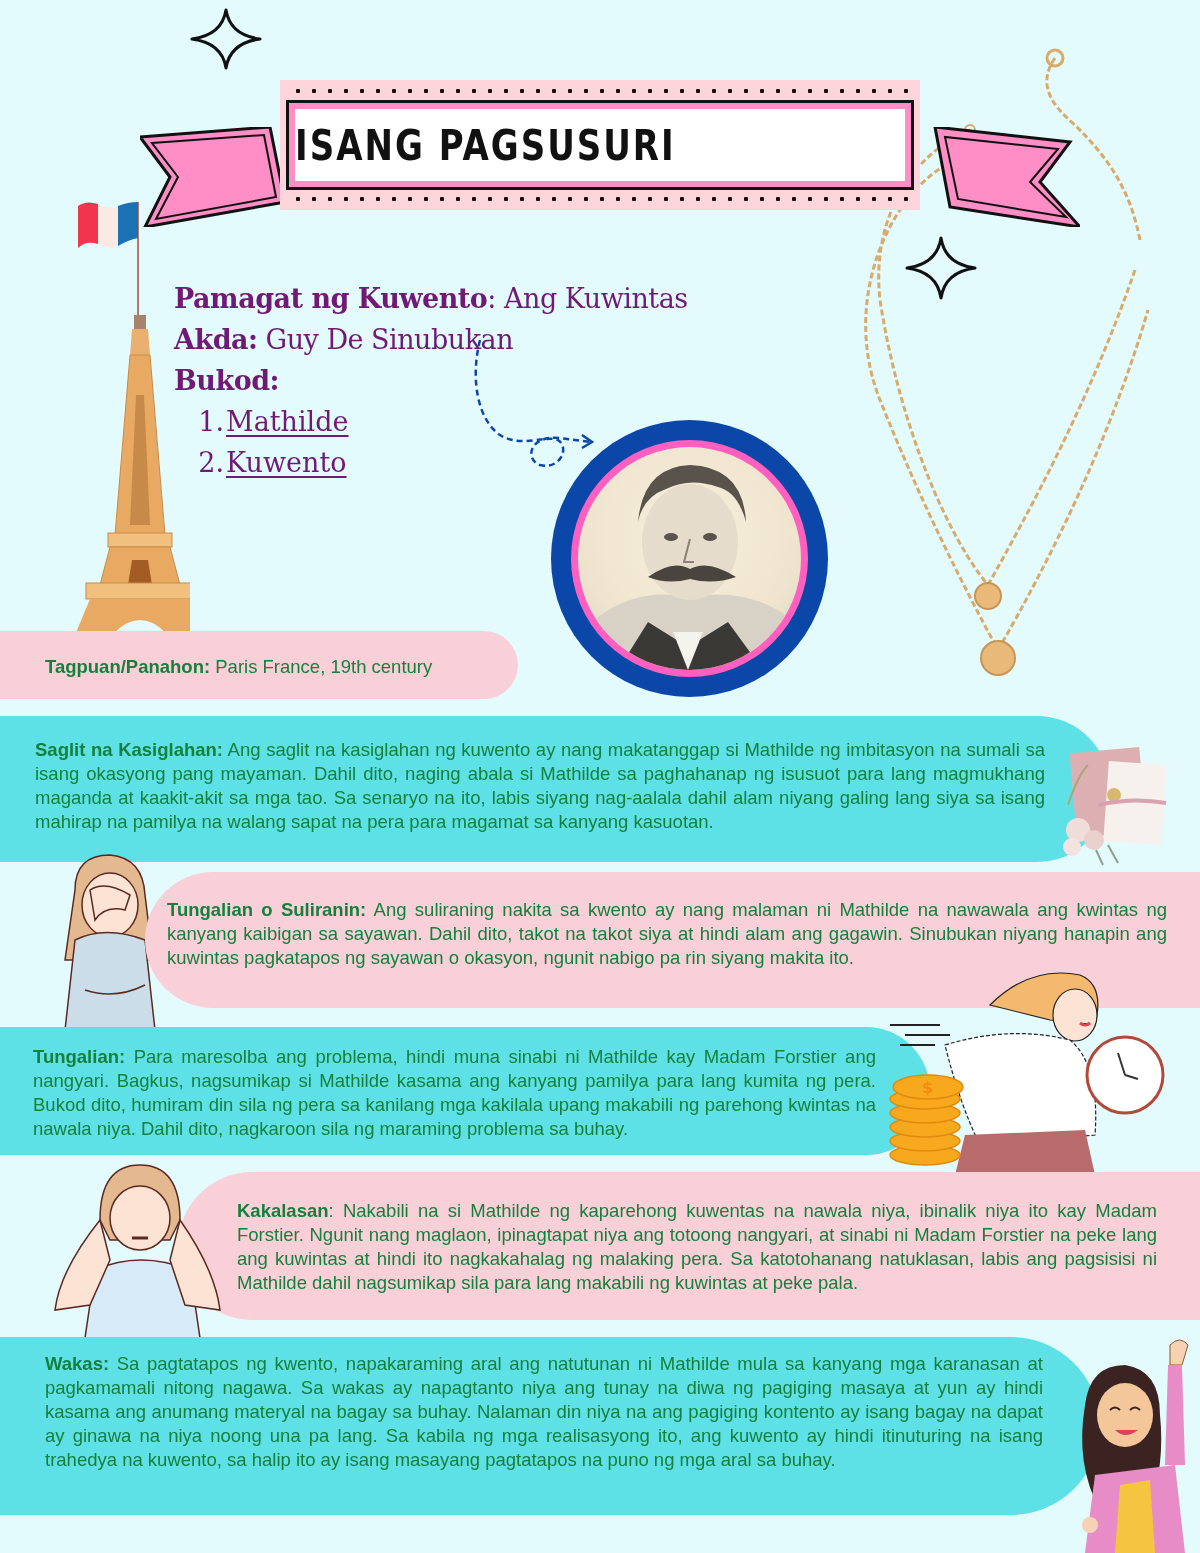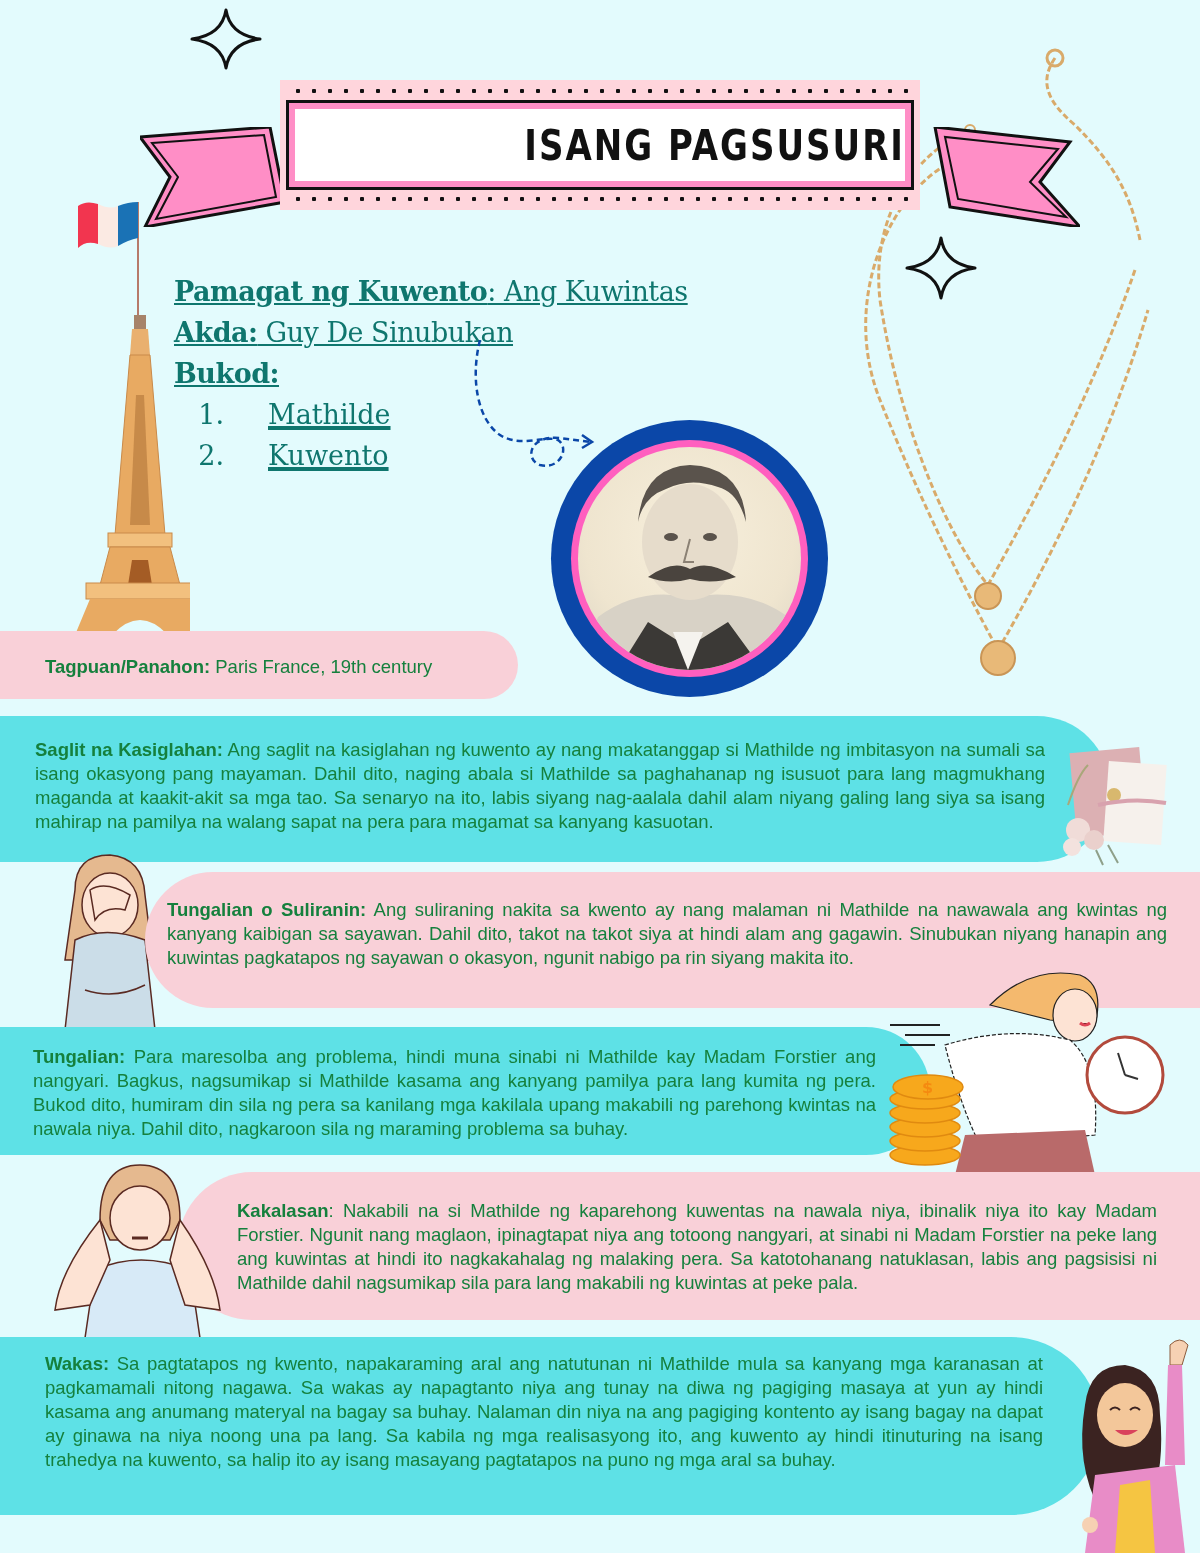--- a/index.html
+++ b/index.html
@@ -33,41 +33,41 @@
   .banner-dots-top { top: 8px; }
   .banner-dots-bottom { bottom: 8px; }
   .banner-inner {
     position: absolute; left: 6px; right: 6px; top: 20px; bottom: 20px;
     border: 3px solid #111;
     background: #ff8ec6;
     padding: 6px 6px;
   }
   .banner-white {
     width: 100%; height: 100%; background: #ffffff;
-    display: flex; align-items: center; justify-content: flex-end;
+    display: flex; align-items: center; justify-content: flex-start;
   }
   .banner-title {
     font-family: "DejaVu Sans", sans-serif;
     font-weight: 900; font-size: 34px; letter-spacing: 2px;
     color: #111;
     transform: scaleY(1.25);
   }
 
   
   .flag { position: absolute; left: 74px; top: 198px; }
   .tower { position: absolute; left: 40px; top: 255px; }
 
   
-  .info { position: absolute; left: 174px; top: 271px; color: #0f766e; text-decoration: underline; }
+  .info { position: absolute; left: 174px; top: 278px; color: #701a75; }
   .info-line { font-family: "DejaVu Serif", serif; font-size: 27px; line-height: 41px; white-space: nowrap; letter-spacing: -0.5px; }
   .info-label { font-weight: 900; }
   .char-list { list-style: none; padding-left: 22px; }
   .char-item { font-family: "DejaVu Serif", serif; font-size: 27px; line-height: 41px; white-space: nowrap; }
   .char-num { display: inline-block; width: 28px; text-align: right; margin-right: 2px; }
-  .char-name { text-decoration: underline; text-underline-offset: 4px; text-decoration-thickness: 2px; cursor: pointer; margin-left: 42px; }
+  .char-name { text-decoration: underline; text-underline-offset: 4px; text-decoration-thickness: 2px; cursor: pointer; }
 
   
   .dash-arrow { position: absolute; left: 440px; top: 340px; }
 
   
   .portrait {
     position: absolute; left: 551px; top: 420px; width: 277px; height: 277px;
     border-radius: 50%; background: #0b47a8;
     display: flex; align-items: center; justify-content: center;
   }

